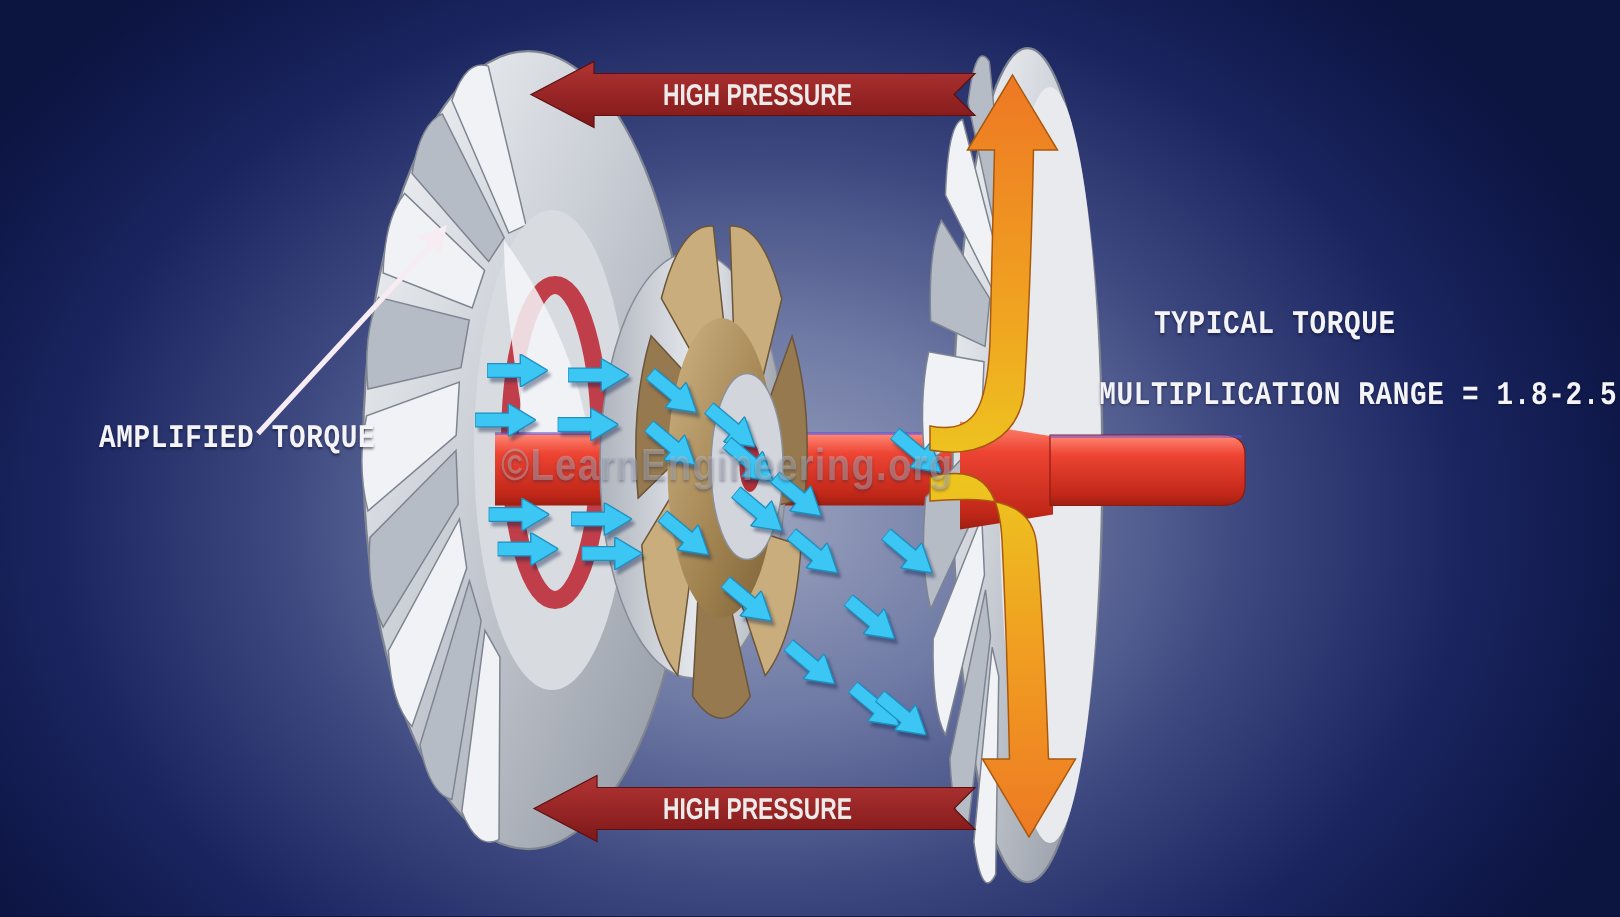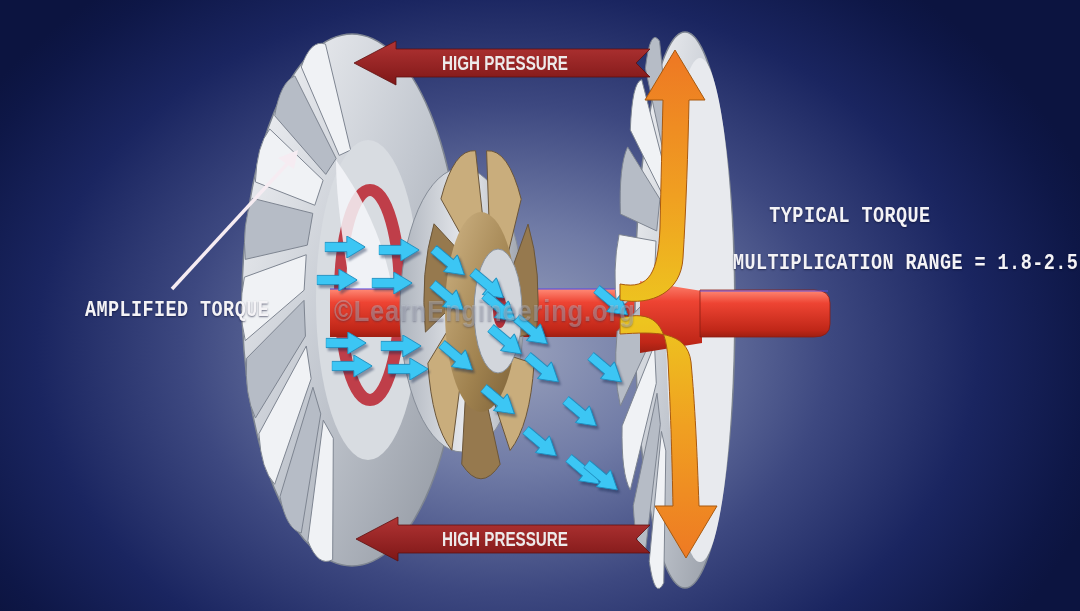--- a/index.html
+++ b/index.html
@@ -10,21 +10,21 @@
       radial-gradient(ellipse 620px 470px at 47% 57%,
         #9aa2bd 0%, #707ba6 26%, #3d4880 52%, #1a2560 76%, #0e1747 94%, #0c1440 100%);
   }
   #stage svg{position:absolute;left:0;top:0;}
   .label{
     position:absolute;color:#f4f3f6;font-weight:bold;letter-spacing:.5px;
     white-space:nowrap;text-shadow:0 1px 2px rgba(5,10,40,.55);font-family:Liberation Mono, monospace;
   }
   .cond{transform:scaleX(.84);transform-origin:center;}
   .cond-left{transform:scaleX(.84);transform-origin:left center;}
-  #label-amplified{left:66px;top:298px;font-size:22px;margin-left:19px;}
+  #label-amplified{left:66px;top:280px;font-size:22px;}
   #label-typ1{left:700px;top:204px;width:300px;text-align:center;font-size:22px;}
   #label-typ2{left:700px;top:251px;width:388px;text-align:center;font-size:22px;}
   #watermark{
     position:absolute;left:334px;top:294px;font-size:30px;font-weight:bold;
     color:rgba(198,202,214,.38);letter-spacing:1px;white-space:nowrap;
     transform:scaleX(.85);transform-origin:left center;
     text-shadow:0 1px 2px rgba(40,40,70,.35);
   }
   svg text{
     font-family:"Liberation Sans",sans-serif;font-weight:bold;

